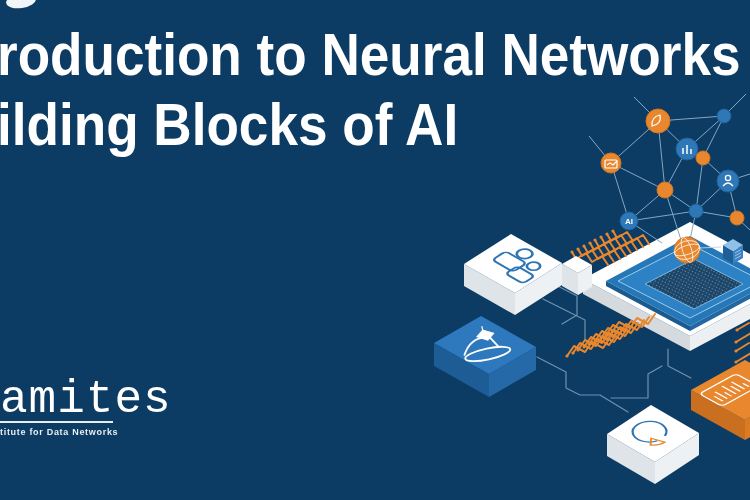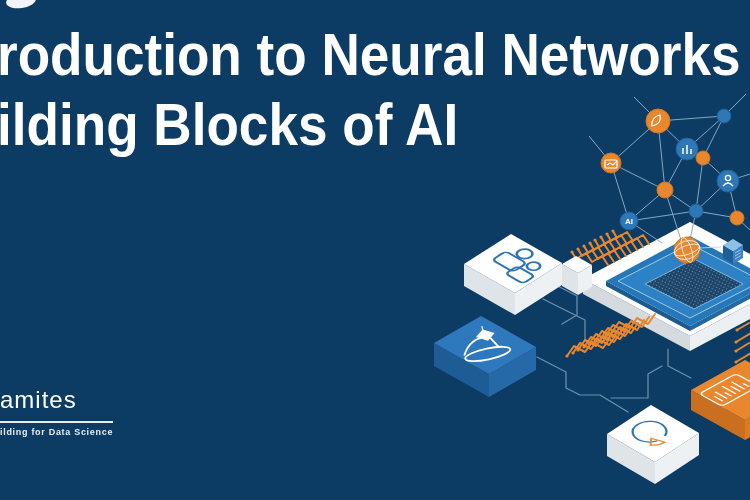--- a/index.html
+++ b/index.html
@@ -16,22 +16,22 @@
     background:#fff;border-radius:50%;transform:rotate(-8deg);opacity:.95;
   }
   .title{
     position:absolute;left:-3px;top:20px;
     color:#ffffff;font-weight:bold;font-size:59px;line-height:70px;
     transform:scaleX(0.9);transform-origin:left top;
     white-space:nowrap;letter-spacing:0px;
   }
   .logo{position:absolute;left:0;top:381px;color:#fff;}
   .logo .wordmark{
-    font-family:Liberation Sans, sans-serif;font-weight:400;
-    font-size:24px;line-height:38px;letter-spacing:1px;
+    font-family:Liberation Mono, monospace;font-weight:400;
+    font-size:46px;line-height:38px;letter-spacing:1px;
   }
   .logo .rule{width:113px;height:2px;background:#ffffff;opacity:.9;margin-top:2px;}
   .logo .tagline{
     margin-top:4px;font-size:9px;font-weight:bold;letter-spacing:.7px;color:#e8edf2;
   }
   svg.art{position:absolute;left:0;top:0;width:750px;height:500px;}
 </style>
 </head>
 <body>
 
@@ -40,21 +40,21 @@
   <div class="top-sliver"></div>
 
   <h1 class="title" style="margin:0;font-size:59px;">
     <div>roduction to Neural Networks</div>
     <div>ilding Blocks of AI</div>
   </h1>
 
   <div class="logo">
     <div class="wordmark">amites</div>
     <div class="rule"></div>
-    <div class="tagline">ilding for Data Science</div>
+    <div class="tagline">titute for Data Networks</div>
   </div>
 
   <svg class="art" viewBox="0 0 750 500">
     <defs>
       <pattern id="dots" width="3.2" height="3.2" patternUnits="userSpaceOnUse" patternTransform="rotate(27)">
         <rect width="3.2" height="3.2" fill="#1d4568"></rect>
         <circle cx="1" cy="1" r="0.55" fill="#7fa6c4"></circle>
       </pattern>
     </defs>
 

